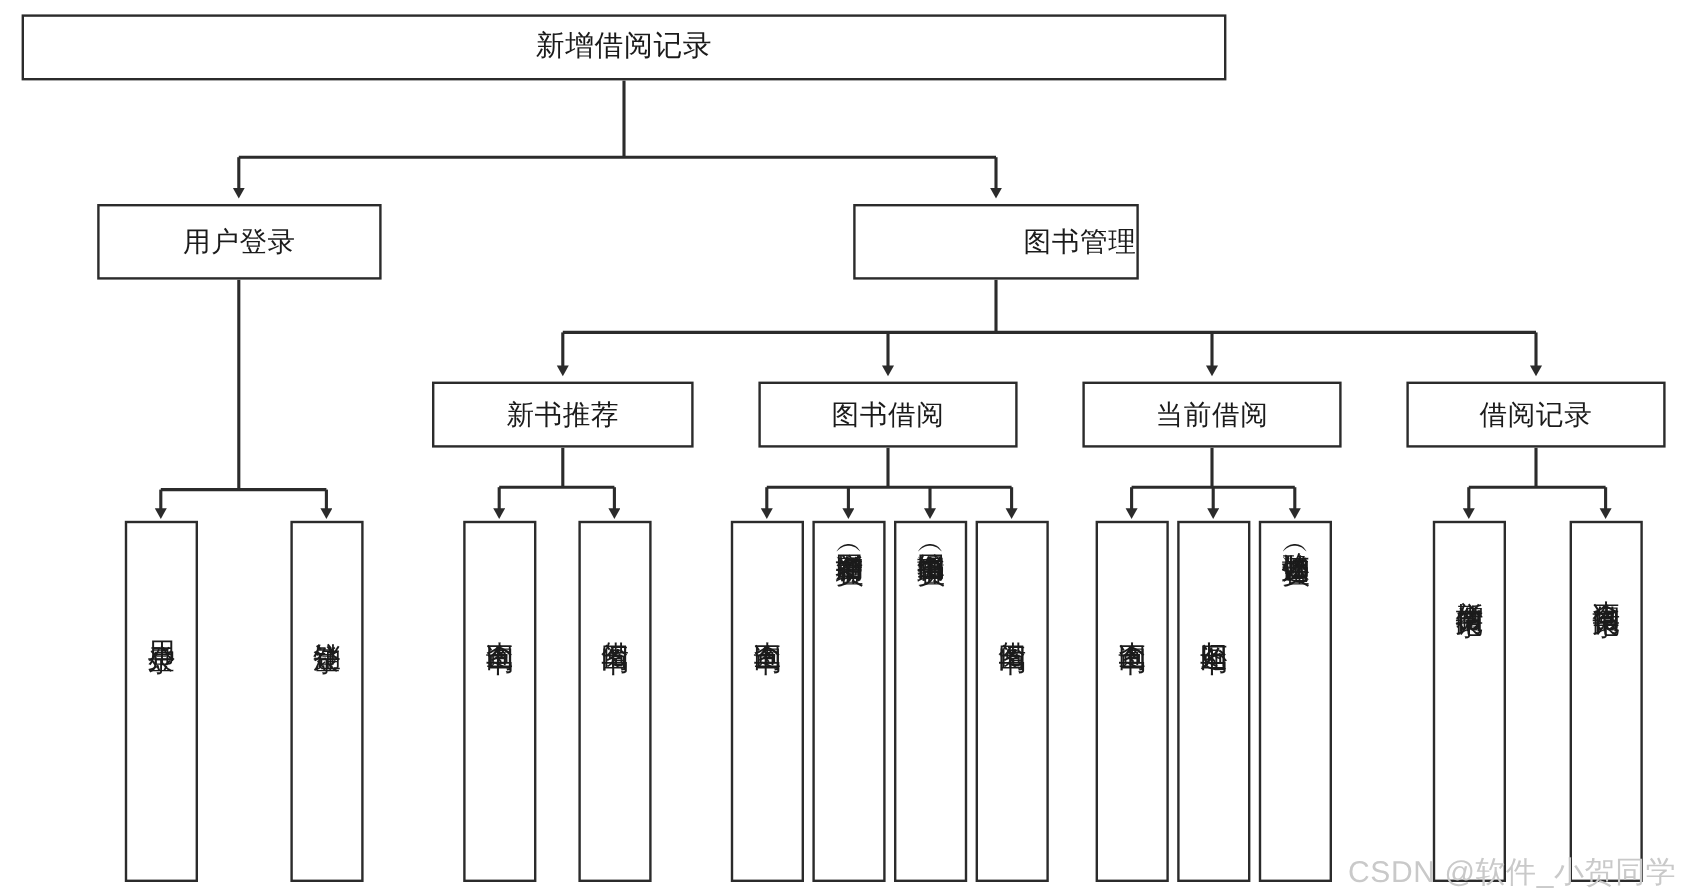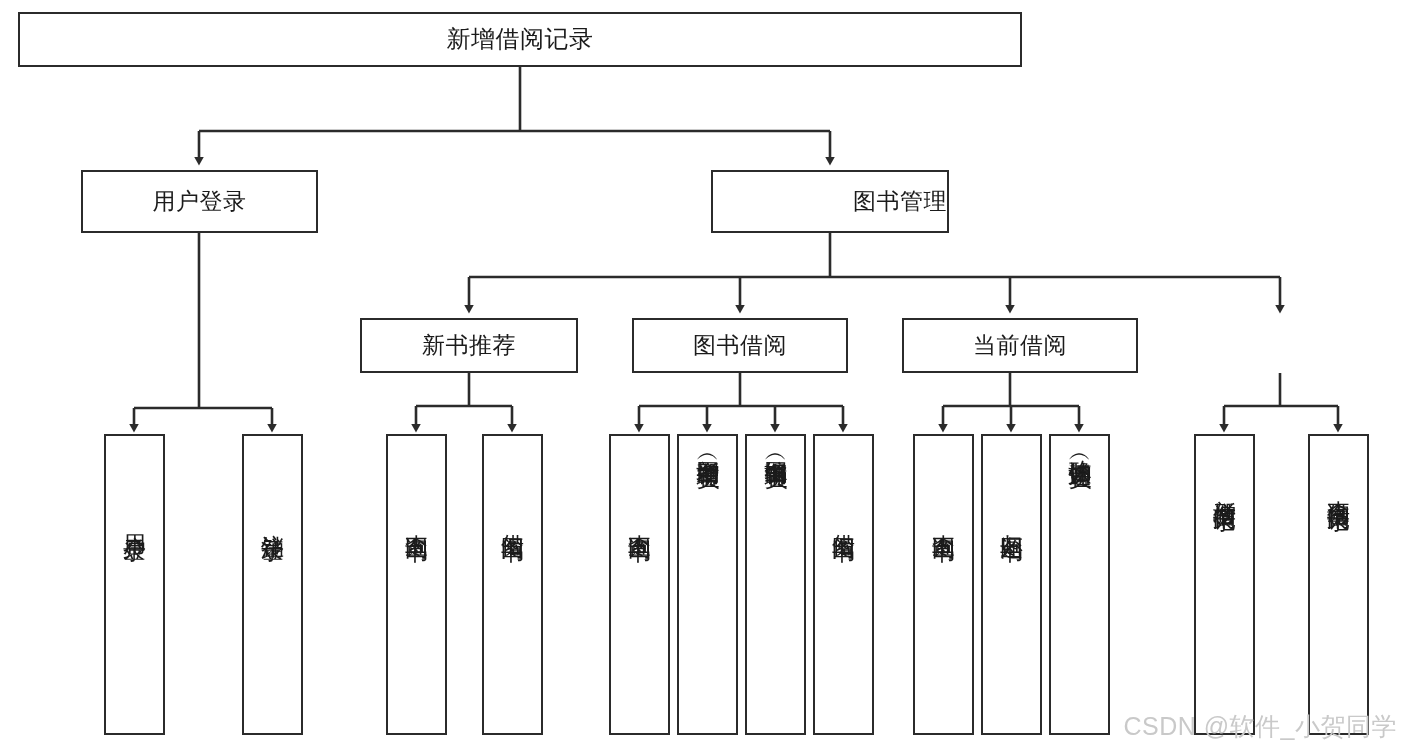--- a/index.html
+++ b/index.html
@@ -133,22 +133,25 @@
   <div class="node horiz" style="left:711px; top:170px; width:238px; height:63px;justify-content:flex-end;">
     <span class="label">图书管理</span>
   </div>
 
   <div class="node horiz" style="left:360px; top:318px; width:218px; height:55px;">
     <span class="label">新书推荐</span>
   </div>
   <div class="node horiz" style="left:632px; top:318px; width:216px; height:55px;">
     <span class="label">图书借阅</span>
   </div>
-  <div class="node horiz" style="left:902px; top:318px; width:236px; height:55px;">
+  <div class="node horiz" style="left:902px; top:318px; width:216px; height:55px;">
     <span class="label">当前借阅</span>
+  </div>
+  <div class="node horiz" style="left:1172px; top:318px; width:216px; height:55px;">
+    <span class="label">借阅记录</span>
   </div>
 
   <div class="node vert" style="left:104px; top:434px; width:61px; height:301px; padding-top:80px;">
     <span class="label">用户登录</span>
   </div>
   <div class="node vert" style="left:242px; top:434px; width:61px; height:301px; padding-top:80px;">
     <span class="label">注销登录</span>
   </div>
 
   <div class="node vert" style="left:386px; top:434px; width:61px; height:301px; padding-top:80px;">

